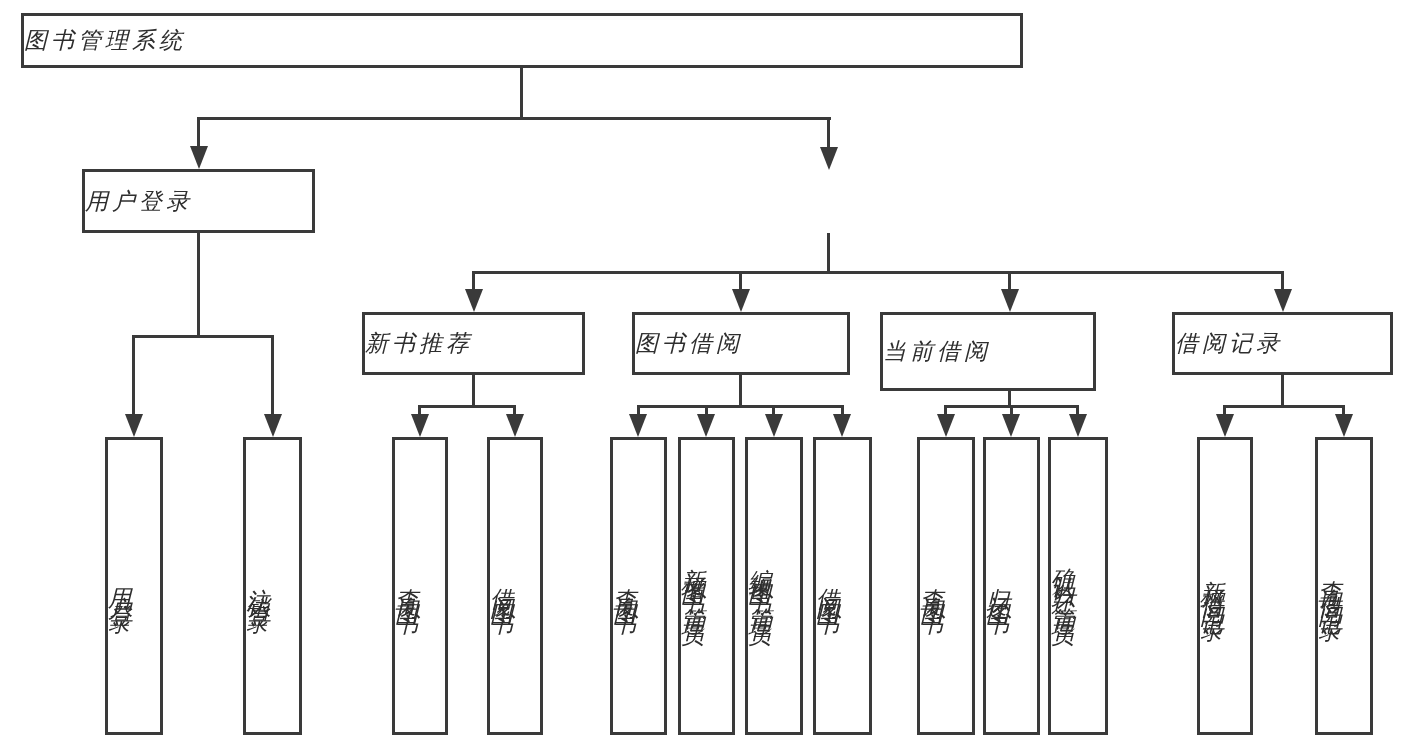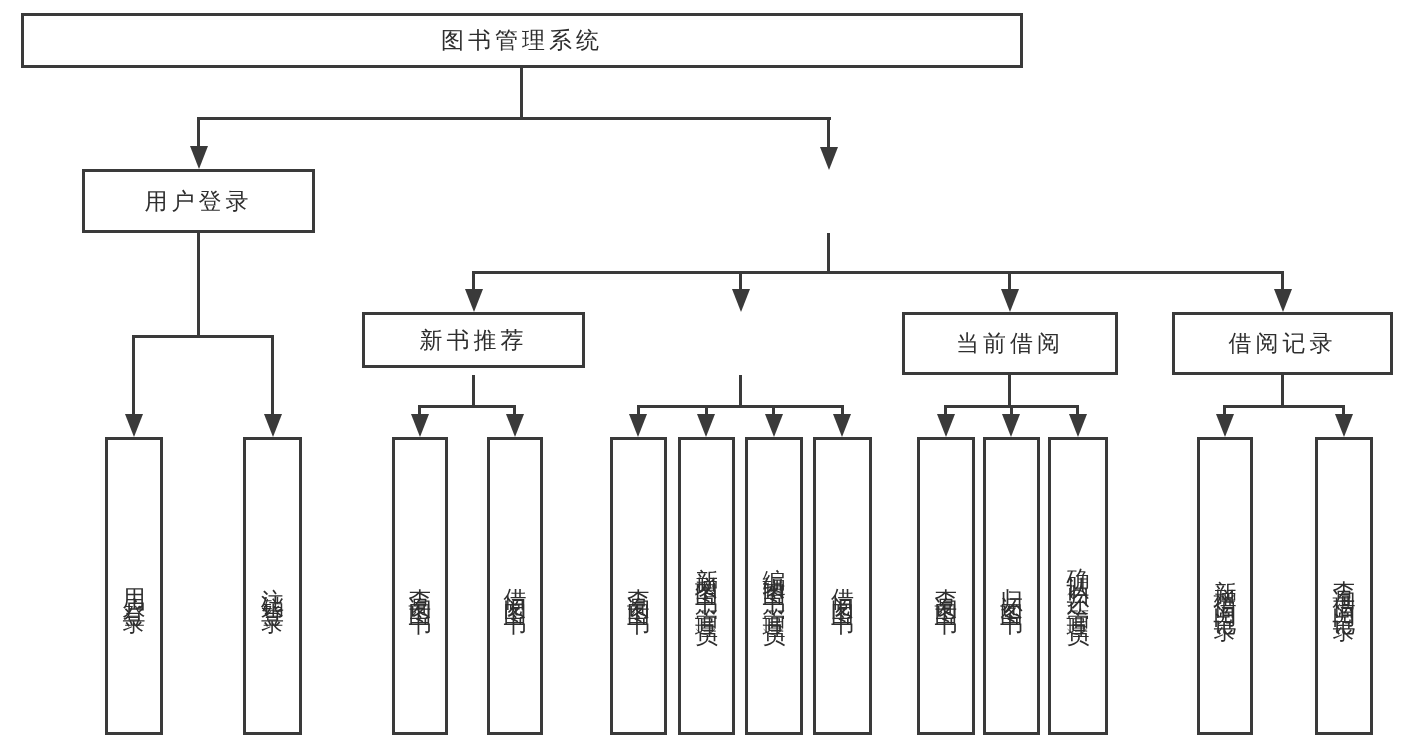--- a/index.html
+++ b/index.html
@@ -4,22 +4,22 @@
 <style>
   html,body { margin:0; padding:0; background:#ffffff; }
   .canvas {
     position:relative; width:1405px; height:747px; background:#ffffff;
     font-family:"Liberation Sans","DejaVu Sans",sans-serif;
     color:#2e2e2e; overflow:hidden;
   }
   .node {
     position:absolute; box-sizing:border-box;
     border:3px solid #3a3a3a; background:#ffffff;
-    display:flex; align-items:center; justify-content:center;
-    font-size:23px; letter-spacing:4px; white-space:nowrap;
+    display:flex; align-items:center; justify-content:flex-start;
+    font-size:23px; letter-spacing:4px; white-space:nowrap;font-style:italic;
   }
   .vnode .vlabel {
     writing-mode:vertical-rl; text-orientation:mixed;
     letter-spacing:8px; line-height:1; font-size:23px;
   }
   .lh { position:absolute; height:3px; background:#3a3a3a; }
   .lv { position:absolute; width:3px;  background:#3a3a3a; }
   .arw {
     position:absolute; width:0; height:0;
     border-left:9px solid transparent; border-right:9px solid transparent;
@@ -95,24 +95,27 @@
   <div class="arw" style="left:1335px;top:414px"></div>
 
   <div class="node" style="left:21px;top:13px;width:1002px;height:55px">
     <span>图书管理系统</span>
   </div>
 
   <div class="node" style="left:82px;top:169px;width:233px;height:64px">
     <span>用户登录</span>
   </div>
 
-  <div class="node" style="left:362px;top:312px;width:223px;height:56px">
+  <div class="node" style="left:362px;top:312px;width:223px;height:63px">
     <span>新书推荐</span>
   </div>
-  <div class="node" style="left:902px;top:312px;width:216px;height:63px">
+  <div class="node" style="left:632px;top:312px;width:218px;height:63px">
+    <span>图书借阅</span>
+  </div>
+  <div class="node" style="left:880px;top:312px;width:216px;height:79px">
     <span>当前借阅</span>
   </div>
   <div class="node" style="left:1172px;top:312px;width:221px;height:63px">
     <span>借阅记录</span>
   </div>
 
   <div class="node vnode" style="left:105px;top:437px;width:58px;height:298px">
     <span class="vlabel">用户登录</span>
   </div>
   <div class="node vnode" style="left:243px;top:437px;width:59px;height:298px">

